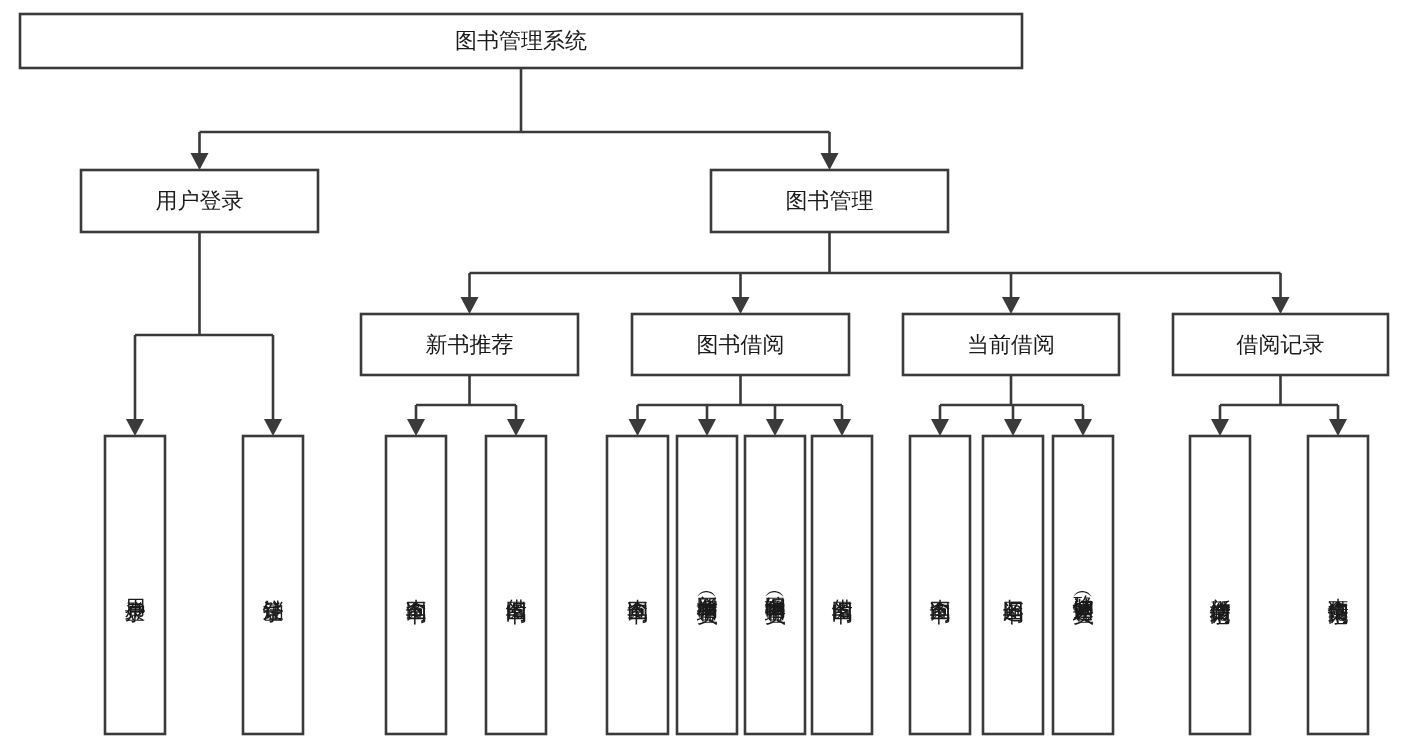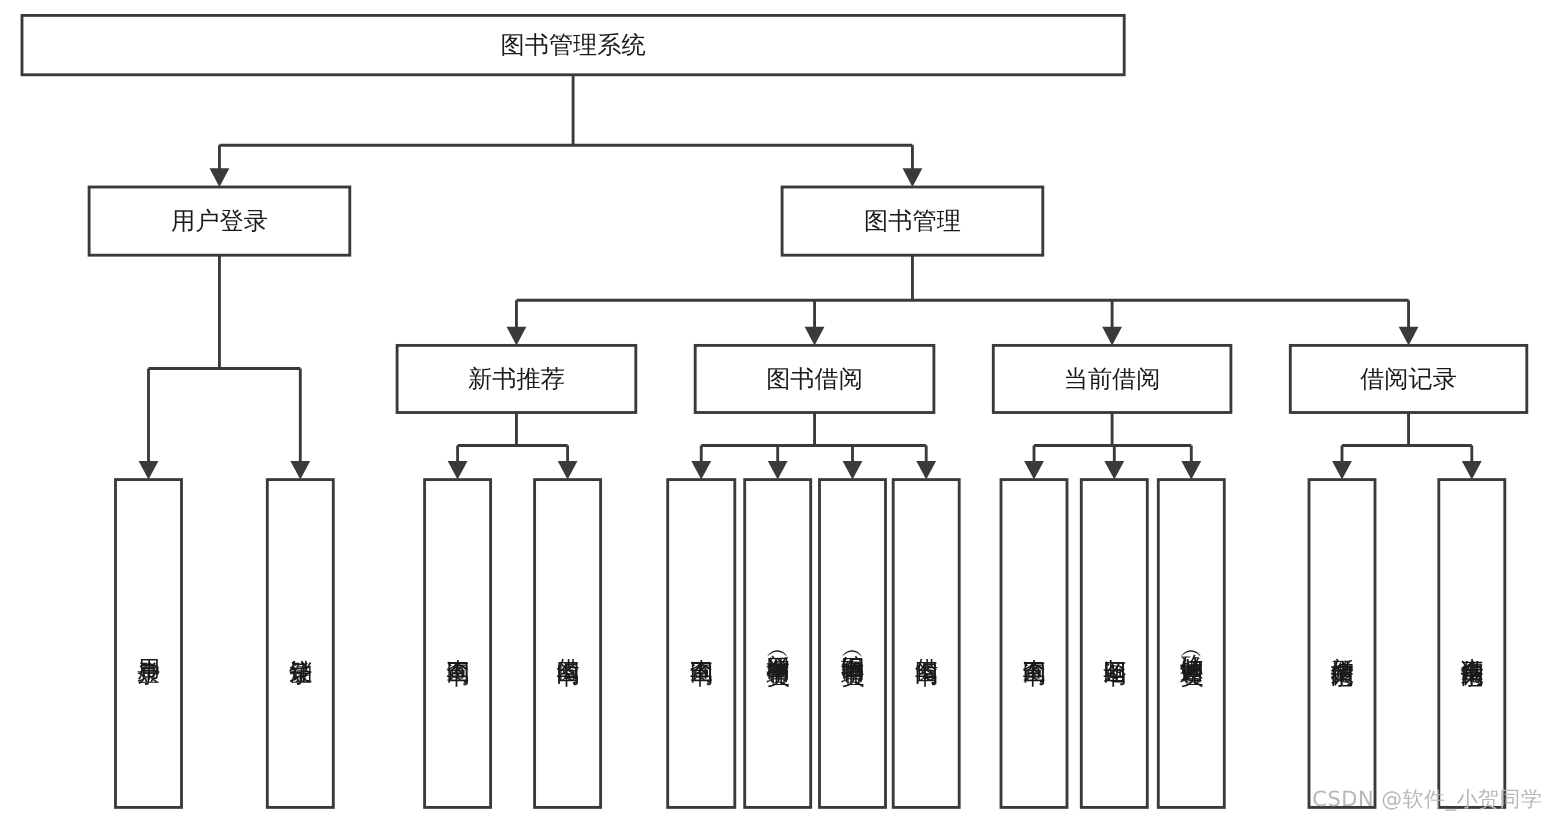--- a/index.html
+++ b/index.html
@@ -228,14 +228,13 @@
       <div class="node-label-v" style="left: 607px; top: 436px; width: 61px; height: 298px;">查询图书</div>
       <div class="node-label-v" style="left: 677px; top: 436px; width: 60px; height: 298px;">新增图书（管理员）</div>
       <div class="node-label-v" style="left: 745px; top: 436px; width: 60px; height: 298px;">编辑图书（管理员）</div>
       <div class="node-label-v" style="left: 812px; top: 436px; width: 60px; height: 298px;">借阅图书</div>
       <div class="node-label-v" style="left: 910px; top: 436px; width: 60px; height: 298px;">查询图书</div>
       <div class="node-label-v" style="left: 983px; top: 436px; width: 60px; height: 298px;">归还图书</div>
       <div class="node-label-v" style="left: 1053px; top: 436px; width: 60px; height: 298px;">确认归还（管理员）</div>
       <div class="node-label-v" style="left: 1190px; top: 436px; width: 60px; height: 298px;">新增借阅记录</div>
       <div class="node-label-v" style="left: 1308px; top: 436px; width: 60px; height: 298px;">查询借阅记录</div>
     </div>
-  <div class="watermark" style="left: 1193px; top: 714px;">CSDN @软件_小贺同学</div>
 </div>
 
 </body></html>

